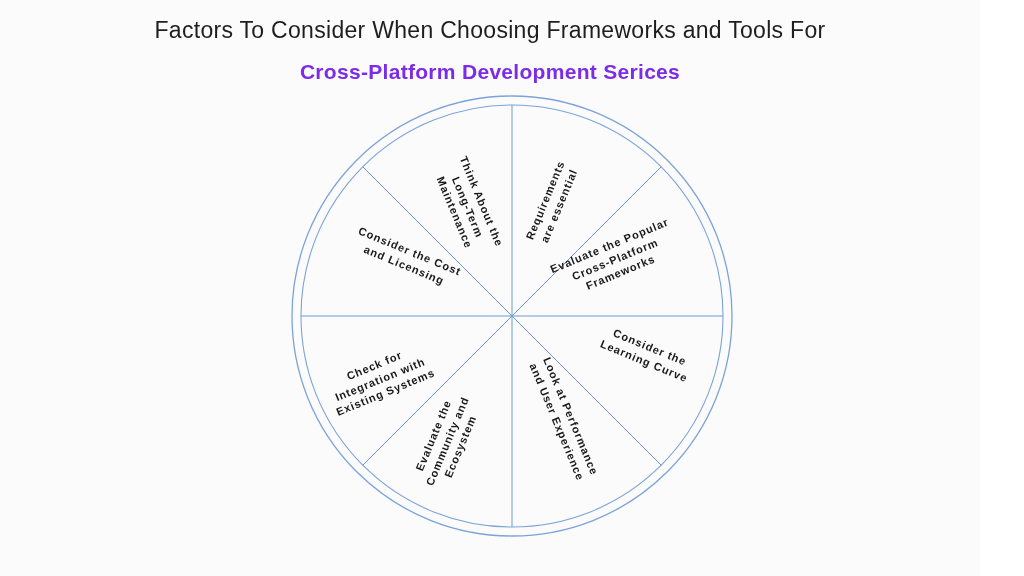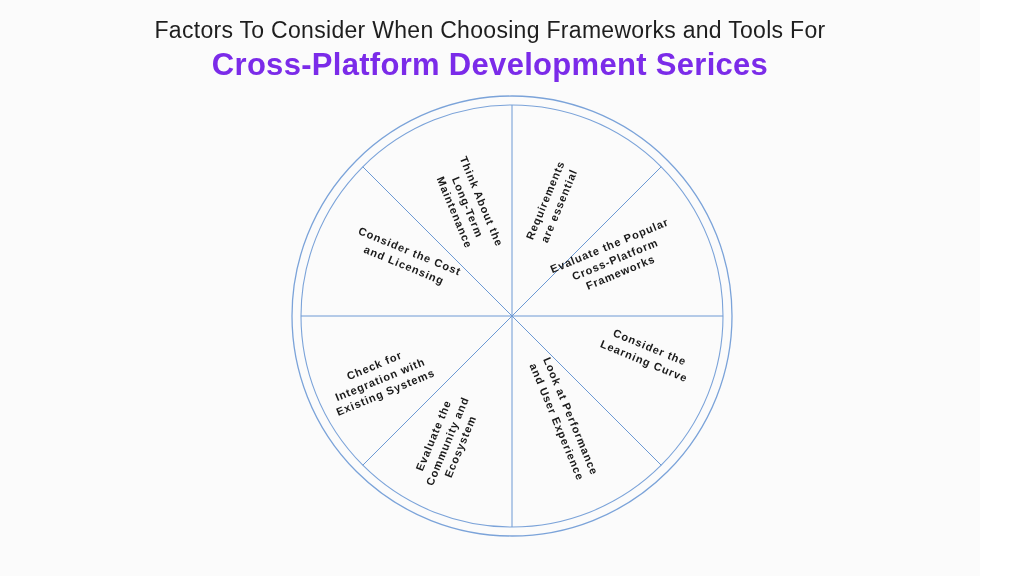--- a/index.html
+++ b/index.html
@@ -22,22 +22,22 @@
     width: 100%;
     text-align: center;
   }
   .title-line1 {
     font-size: 23px;
     font-weight: 500;
     letter-spacing: 0.3px;
     color: #1e1e1e;
   }
   .title-line2 {
-    margin-top: 3px;
-    font-size: 31px;
+    margin-top: 16px;
+    font-size: 21px;
     font-weight: 700;
     letter-spacing: 0.3px;
     color: #7b2be9;
   }
   .wheel {
     position: absolute;
     inset: 0;
   }
   .wheel svg {
     position: absolute;

